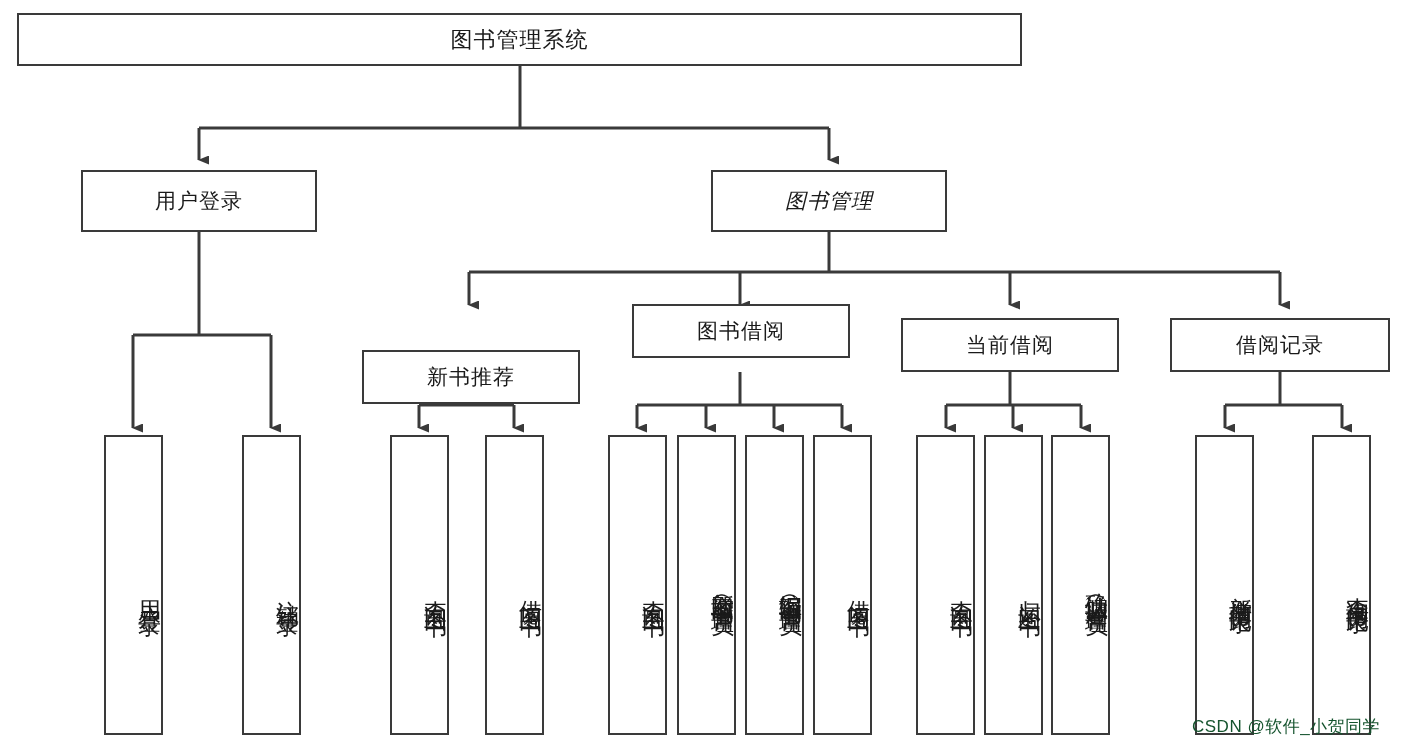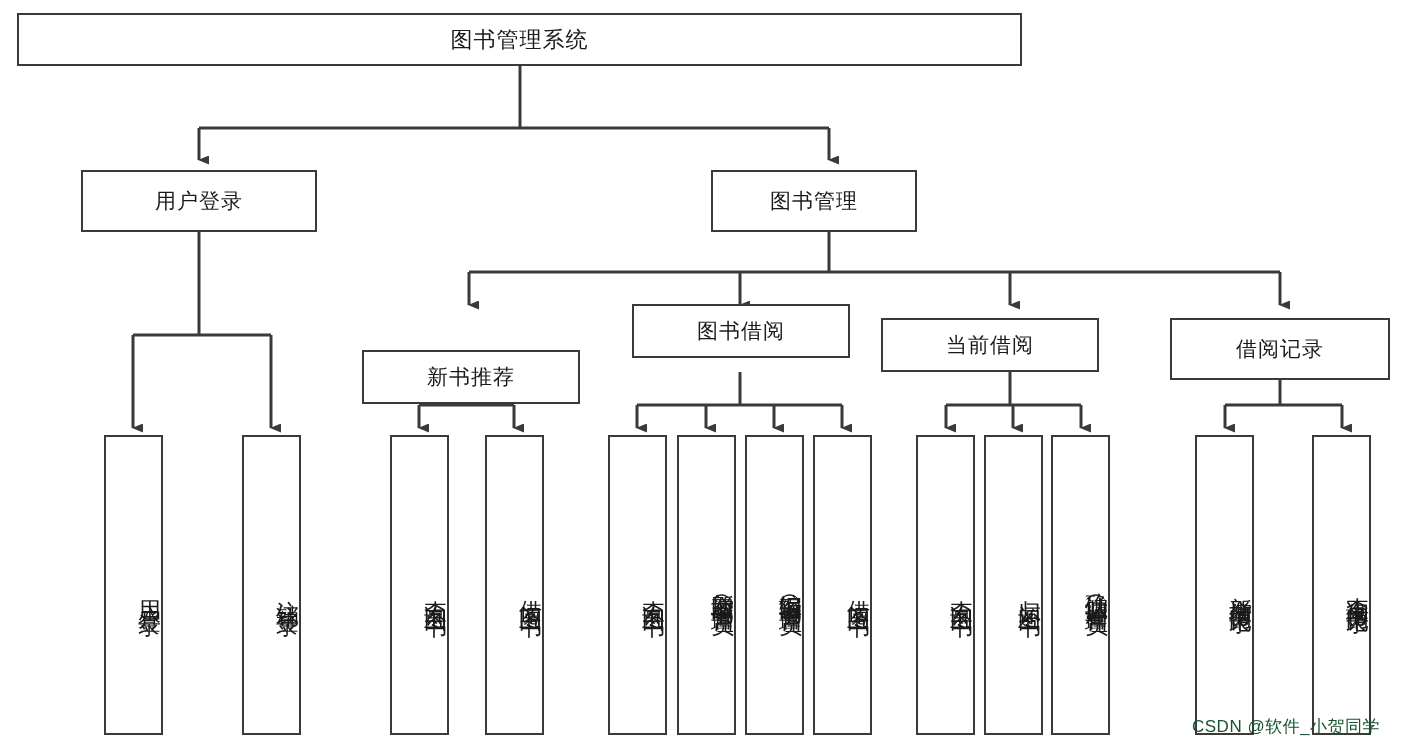--- a/index.html
+++ b/index.html
@@ -122,34 +122,34 @@
     </g>
   </svg>
 
   <div class="node root" style="left:17px; top:13px; width:1005px; height:53px;">
     <span>图书管理系统</span>
   </div>
 
   <div class="node horiz" style="left:81px; top:170px; width:236px; height:62px;">
     <span>用户登录</span>
   </div>
-  <div class="node horiz" style="left:711px; top:170px; width:206px; height:62px;">
+  <div class="node horiz" style="left:711px; top:170px; width:236px; height:62px;font-style:italic;">
     <span>图书管理</span>
   </div>
 
   <div class="node horiz" style="left:362px; top:318px; width:218px; height:54px;margin-top:32px;">
     <span>新书推荐</span>
   </div>
   <div class="node horiz" style="left:632px; top:304px; width:218px; height:54px;">
     <span>图书借阅</span>
   </div>
-  <div class="node horiz" style="left:881px; top:318px; width:218px; height:54px;">
+  <div class="node horiz" style="left:901px; top:318px; width:218px; height:54px;">
     <span>当前借阅</span>
   </div>
-  <div class="node horiz" style="left:1170px; top:318px; width:220px; height:62px;">
+  <div class="node horiz" style="left:1170px; top:318px; width:220px; height:54px;">
     <span>借阅记录</span>
   </div>
 
   <div class="node leaf" style="left:104px; top:435px; width:59px; height:300px;">
     <span>用户登录</span>
   </div>
   <div class="node leaf" style="left:242px; top:435px; width:59px; height:300px;">
     <span>注销登录</span>
   </div>
 

